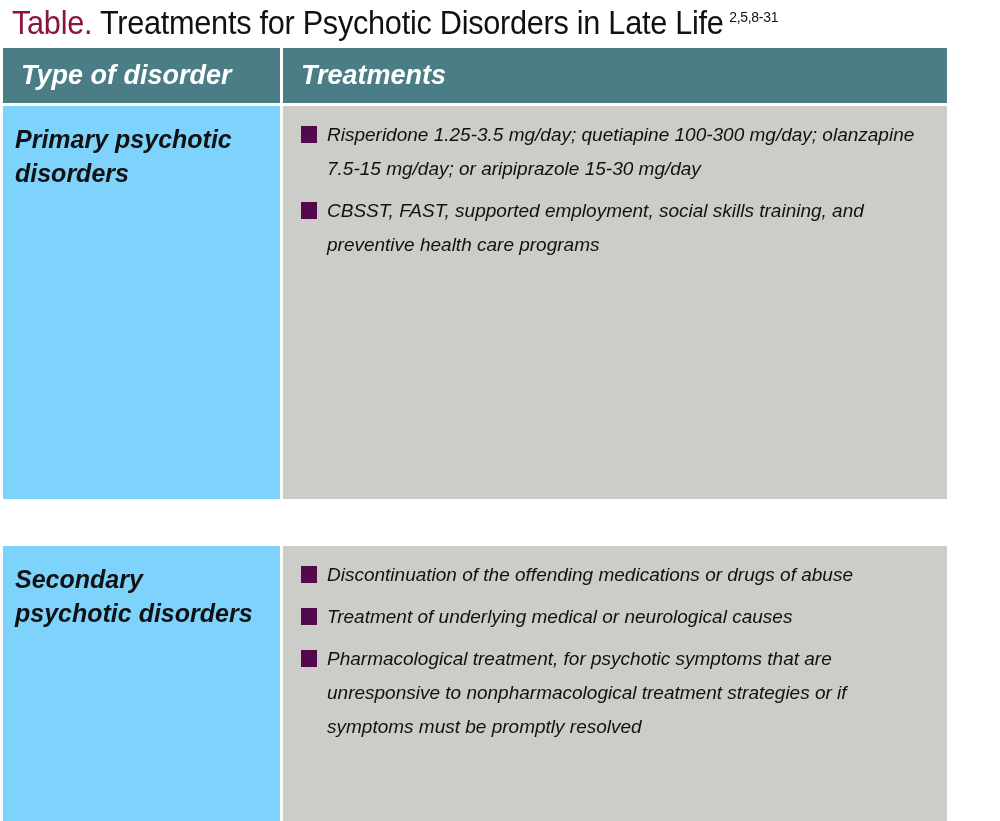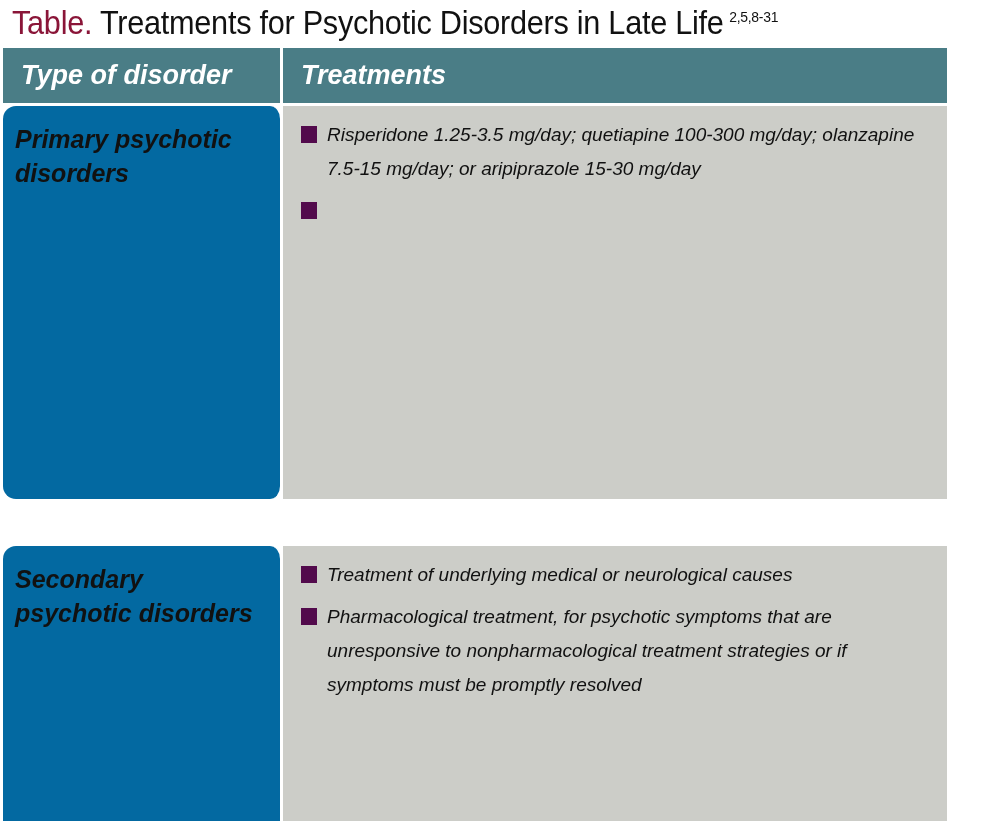--- a/index.html
+++ b/index.html
@@ -5,21 +5,21 @@
   html,body{margin:0;padding:0;background:#ffffff;}
   body{width:1000px;height:821px;position:relative;overflow:hidden;font-family:"Liberation Sans",sans-serif;}
   .title{position:absolute;left:12px;top:4px;font-size:33px;color:#111;white-space:nowrap;letter-spacing:-0.3px;transform:scaleX(0.93);transform-origin:left top;}
   .title .lead{color:#8a1538;}
   .title sup{font-size:15px;vertical-align:top;position:relative;top:4px;margin-left:6px;}
   .tbl{position:absolute;left:3px;top:48px;width:944px;font-style:italic;}
   .hdr{display:flex;height:55px;background:#4a7d86;border-bottom:3px solid #fff;}
   .hdr .c1{width:280px;border-right:3px solid #fff;color:#fff;font-weight:bold;font-size:27px;padding:12px 0 0 18px;box-sizing:border-box;}
   .hdr .c2{flex:1;color:#fff;font-weight:bold;font-size:27px;padding:12px 0 14px 18px;box-sizing:border-box;}
   .row{display:flex;border-bottom:3px solid #fff;}
-  .row .c1{width:280px;background:#0369a1;border-right:3px solid #fff;box-sizing:border-box;padding:16px 22px 0 12px;font-weight:bold;font-size:25px;line-height:34px;color:#111;border-radius:13px;}
+  .row .c1{width:280px;background:#7dd3fc;border-right:3px solid #fff;box-sizing:border-box;padding:16px 22px 0 12px;font-weight:bold;font-size:25px;line-height:34px;color:#111;}
   .row .c2{flex:1;background:#cccdc8;box-sizing:border-box;padding:12px 18px 10px 16px;}
   .item{position:relative;padding-left:28px;font-size:19px;line-height:34px;color:#111;margin-bottom:8px;}
   .item:last-child{margin-bottom:0;}
   .bullet{position:absolute;left:2px;top:8px;width:16px;height:17px;background:#520a4c;}
 </style>
 </head>
 <body>
 
 <div class="title">
   <span class="lead">Table.</span>
@@ -30,24 +30,25 @@
   <div class="hdr">
     <div class="c1">Type of disorder</div>
     <div class="c2">Treatments</div>
   </div>
 
   <div class="row" style="height:393px;">
     <div class="c1" style="padding-right:40px;">Primary psychotic disorders</div>
     <div class="c2">
       <div class="item"><span class="bullet"></span><span>Risperidone 1.25-3.5 mg/day; quetiapine 100-300 mg/day; olanzapine 7.5-15 mg/day; or aripiprazole 15-30 mg/day</span></div>
       <div class="item"><span class="bullet"></span></div>
-      <div class="item"><span class="bullet"></span></div>
+      <div class="item"><span class="bullet"></span><span>CBSST, FAST, supported employment, social skills training, and preventive health care programs</span></div>
     </div>
   </div>
 
   <div class="row" style="height:313px;margin-top:44px;">
     <div class="c1">Secondary psychotic disorders</div>
     <div class="c2">
+      <div class="item"><span class="bullet"></span><span>Discontinuation of the offending medications or drugs of abuse</span></div>
       <div class="item"><span class="bullet"></span><span>Treatment of underlying medical or neurological causes</span></div>
       <div class="item"><span class="bullet"></span><span>Pharmacological treatment, for psychotic symptoms that are unresponsive to nonpharmacological treatment strategies or if symptoms must be promptly resolved</span></div>
     </div>
   </div>
 </div>
 
 </body></html>

